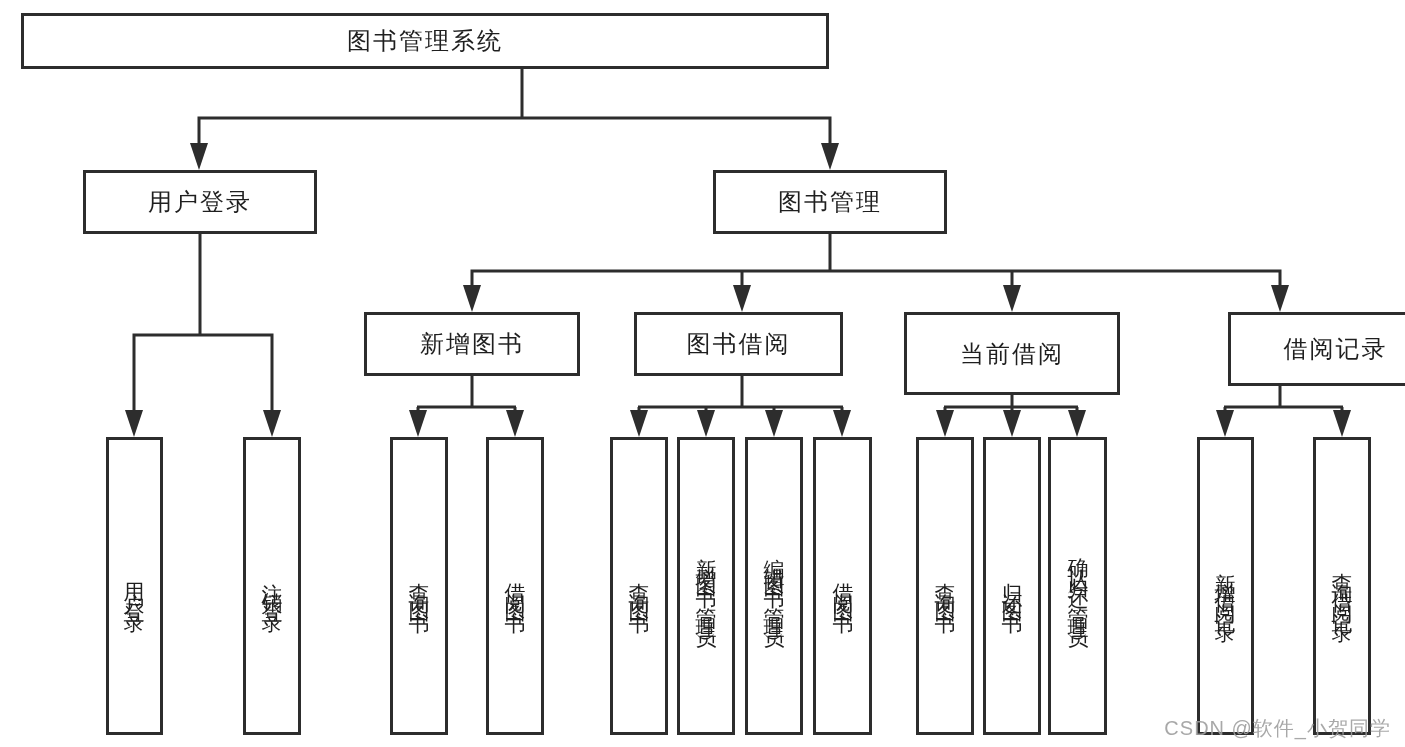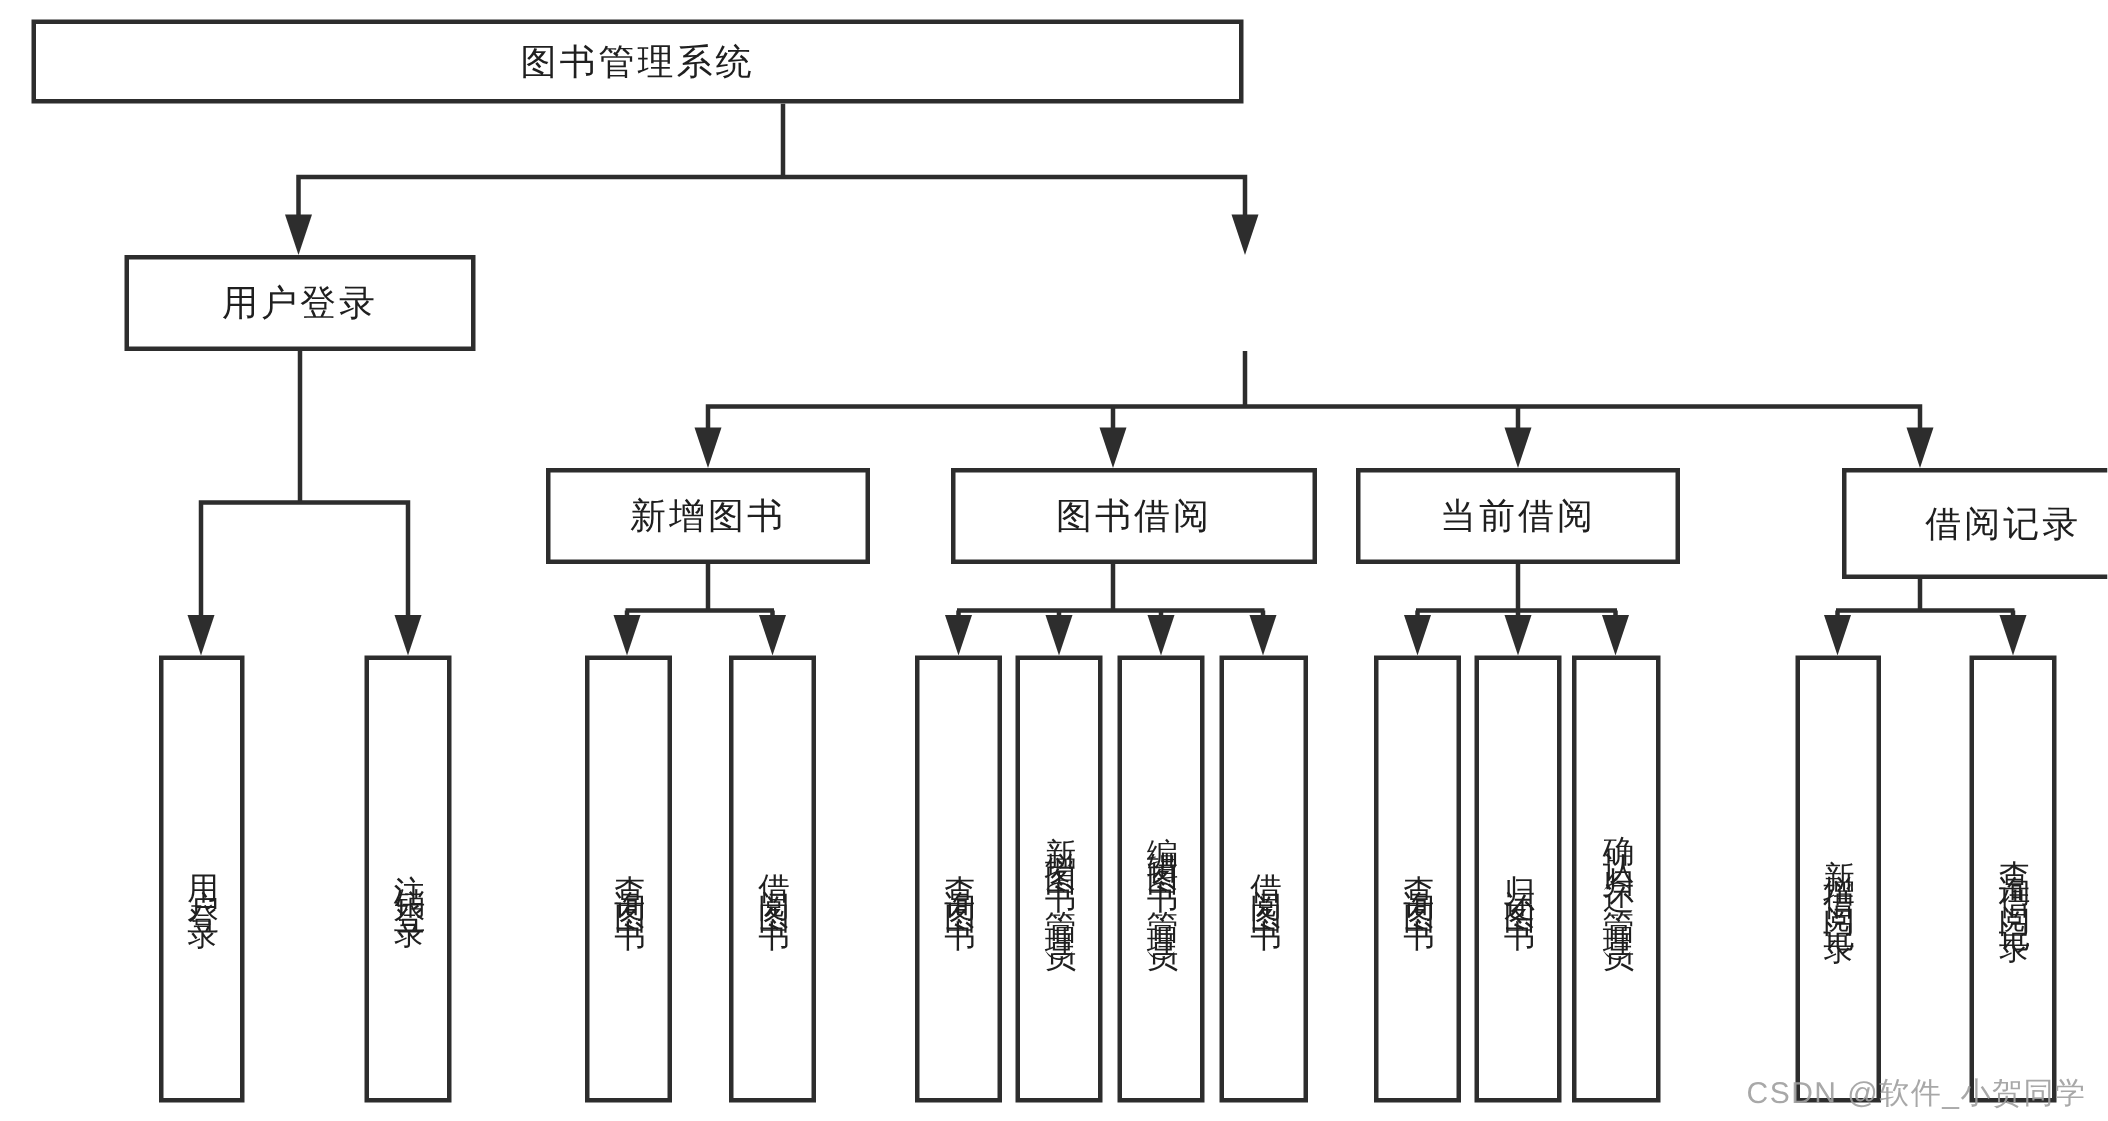--- a/index.html
+++ b/index.html
@@ -103,24 +103,25 @@
       <polygon points="1003,410 1021,410 1012,437"></polygon>
       <polygon points="1068,410 1086,410 1077,437"></polygon>
       <polygon points="1216,410 1234,410 1225,437"></polygon>
       <polygon points="1333,410 1351,410 1342,437"></polygon>
     </g>
   </svg>
 
   <div class="hnode" style="left:21px;top:13px;width:808px;height:56px">图书管理系统</div>
 
   <div class="hnode" style="left:83px;top:170px;width:234px;height:64px">用户登录</div>
+  <div class="hnode" style="left:713px;top:170px;width:234px;height:64px">图书管理</div>
 
   <div class="hnode" style="left:364px;top:312px;width:216px;height:64px">新增图书</div>
-  <div class="hnode" style="left:634px;top:312px;width:244px;height:64px">图书借阅</div>
-  <div class="hnode" style="left:904px;top:312px;width:216px;height:64px">当前借阅</div>
+  <div class="hnode" style="left:634px;top:312px;width:209px;height:64px">图书借阅</div>
+  <div class="hnode" style="left:904px;top:312px;width:216px;height:83px">当前借阅</div>
   <div class="hnode" style="left:1228px;top:312px;width:215px;height:74px">借阅记录</div>
 
   <div class="vnode" style="left:106px;top:437px;width:57px;height:298px">用户登录</div>
   <div class="vnode" style="left:243px;top:437px;width:58px;height:298px">注销登录</div>
 
   <div class="vnode" style="left:390px;top:437px;width:58px;height:298px">查询图书</div>
   <div class="vnode" style="left:486px;top:437px;width:58px;height:298px">借阅图书</div>
 
   <div class="vnode" style="left:610px;top:437px;width:58px;height:298px">查询图书</div>
   <div class="vnode" style="left:677px;top:437px;width:58px;height:298px">新增图书（管理员）</div>

